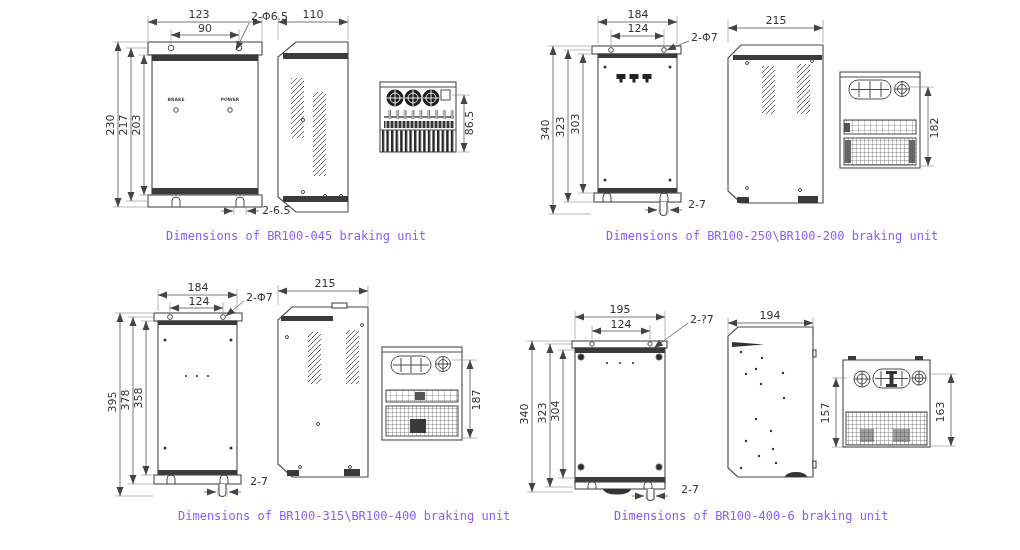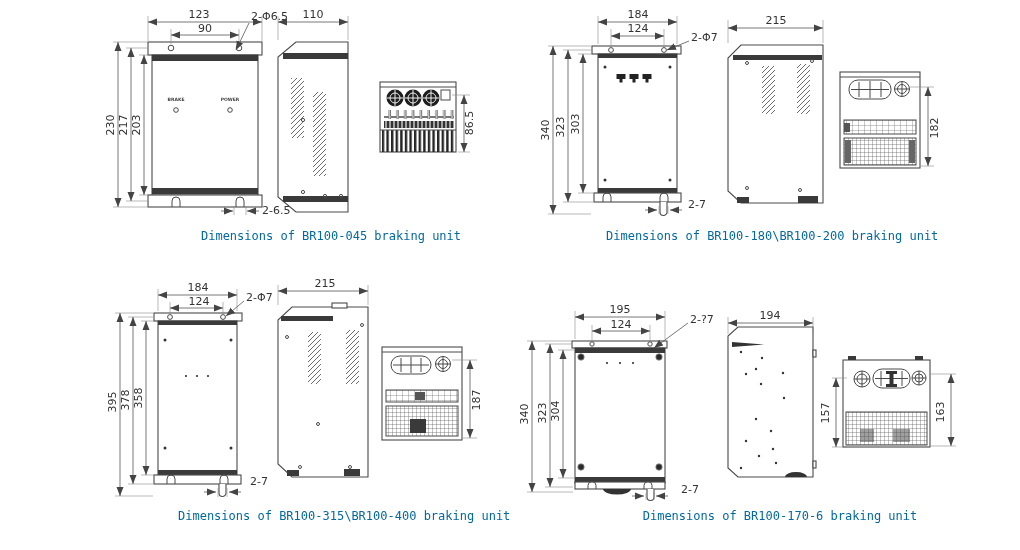--- a/index.html
+++ b/index.html
@@ -1,20 +1,20 @@
 <!DOCTYPE html>
 <html><head>
 <meta charset="utf-8">
 <style>
   html,body{margin:0;padding:0;background:#fff;}
   .page{position:relative;width:1020px;height:550px;background:#fff;overflow:hidden;
         font-family:"Liberation Sans",sans-serif;border-radius:8px;}
   .page svg{position:absolute;left:0;top:0;}
-  .caption{position:absolute;font:12px "DejaVu Sans Mono",monospace;text-align:center;
-           white-space:nowrap;color:#0369a1;}
+  .caption{position:absolute;font:12px "DejaVu Sans Mono",monospace;text-align:left;
+           white-space:nowrap;color:#8b5cf6;}
   
   .ol{fill:#ffffff;stroke:#4a4a4a;stroke-width:1.1;}
   .ln{fill:none;stroke:#4a4a4a;stroke-width:1;}
   .lnw{fill:none;stroke:#ffffff;stroke-width:0.9;}
   .bx{fill:none;stroke:#4a4a4a;stroke-width:1;}
   .tn{stroke:#8a8a8a;stroke-width:0.6;fill:none;}
   .dm{stroke:#555;stroke-width:0.8;fill:none;marker-start:url(#aS);marker-end:url(#aE);}
   .la{stroke:#555;stroke-width:0.8;fill:none;marker-end:url(#aE);}
   .dk{fill:#3a3a3a;stroke:none;}
   .dt{font:11px "DejaVu Sans",sans-serif;fill:#333;text-anchor:middle;}
@@ -453,16 +453,16 @@
       <text class="dt" transform="rotate(-90 829 413)" x="829" y="413">157</text>
       <line class="tn" x1="931" y1="374" x2="956" y2="374"></line>
       <line class="tn" x1="931" y1="446" x2="956" y2="446"></line>
       <line class="dm" x1="951" y1="374" x2="951" y2="446"></line>
       <text class="dt" transform="rotate(-90 944 412)" x="944" y="412">163</text>
     </g>
   </g>
 </svg>
 
 <div class="caption" style="left:166px;top:229px;width:330px;">Dimensions of BR100-045 braking unit</div>
-<div class="caption" style="left:606px;top:229px;width:330px;">Dimensions of BR100-180\BR100-200 braking unit</div>
+<div class="caption" style="left:606px;top:229px;width:330px;">Dimensions of BR100-250\BR100-200 braking unit</div>
 <div class="caption" style="left:178px;top:509px;width:332px;">Dimensions of BR100-315\BR100-400 braking unit</div>
-<div class="caption" style="left:614px;top:509px;width:332px;">Dimensions of BR100-170-6 braking unit</div>
+<div class="caption" style="left:614px;top:509px;width:332px;">Dimensions of BR100-400-6 braking unit</div>
 </div>
 
 </body></html>

